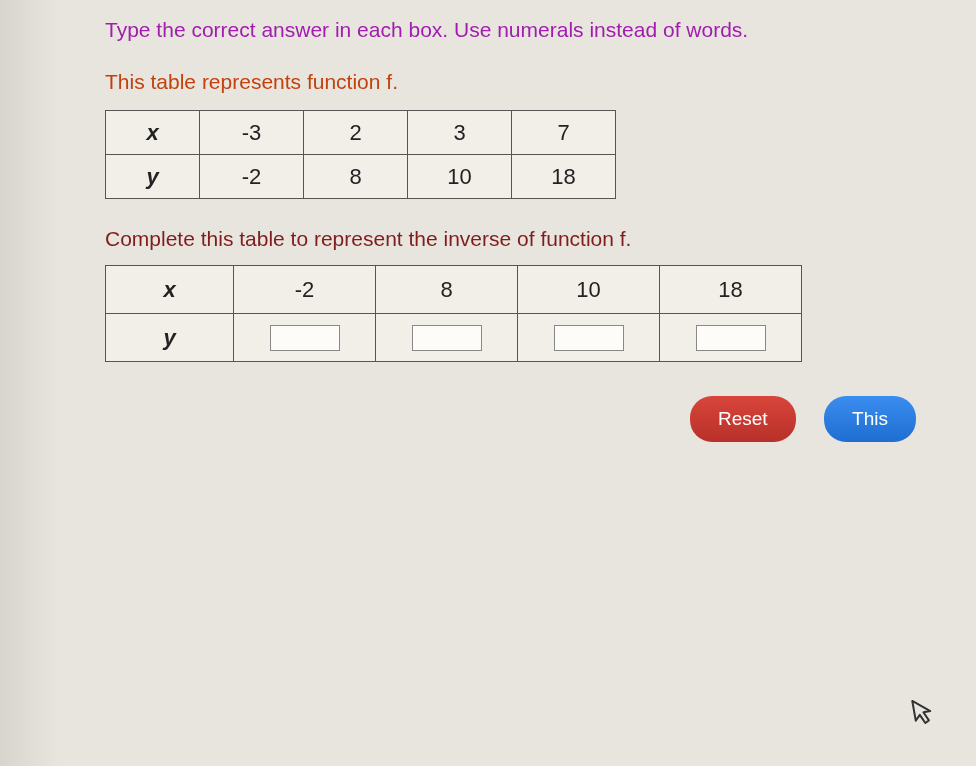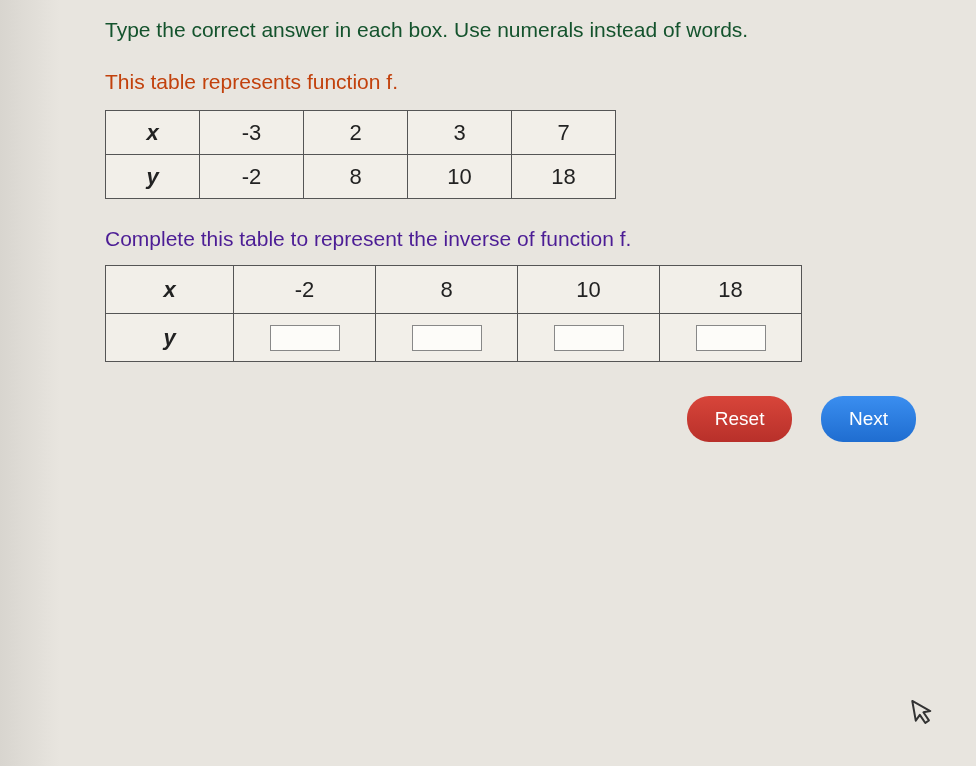--- a/index.html
+++ b/index.html
@@ -24,31 +24,31 @@
       background: linear-gradient(to right, #d8d5cf, #e8e5df);
     }
     .content {
       position: absolute;
       left: 105px;
       top: 18px;
       right: 40px;
     }
     .instruction {
       font-size: 21px;
-      color: #14532d;
+      color: #a21caf;
       margin-bottom: 28px;
     }
     .subtext {
       font-size: 21px;
       color: #c2410c;
       margin-bottom: 16px;
     }
     .complete-text {
       font-size: 21px;
-      color: #4c1d95;
+      color: #7f1d1d;
       margin-bottom: 14px;
       margin-top: 28px;
     }
     table.function-table {
       border-collapse: collapse;
       margin-bottom: 0;
     }
     table.function-table td {
       border: 1.5px solid #555;
       text-align: center;
@@ -174,21 +174,21 @@
       </td>
       <td>
         <input type="text" class="answer-input" value="" style="">
       </td>
     </tr>
   </tbody>
     </table>
 
   <div class="button-row">
     <button class="btn btn-reset">Reset</button>
-    <button class="btn btn-next">Next</button>
+    <button class="btn btn-next">This</button>
   </div>
 </div>
 
 <div class="cursor-icon">
   <svg width="26" height="30" viewBox="0 0 26 30">
     <path d="M 3 2 L 3 22 L 8 17 L 12 26 L 16 24 L 12 15 L 19 15 Z" fill="none" stroke="#333" stroke-width="2" stroke-linejoin="round"></path>
   </svg>
 </div>
 
 </body></html>

